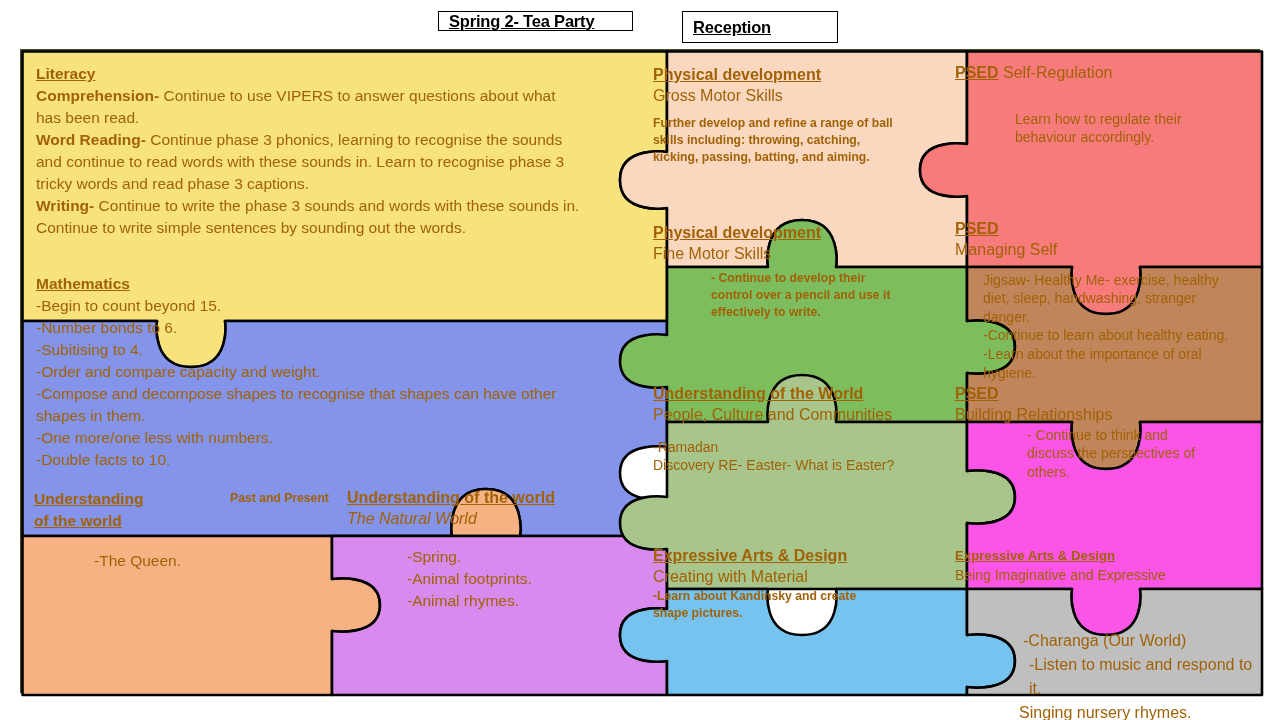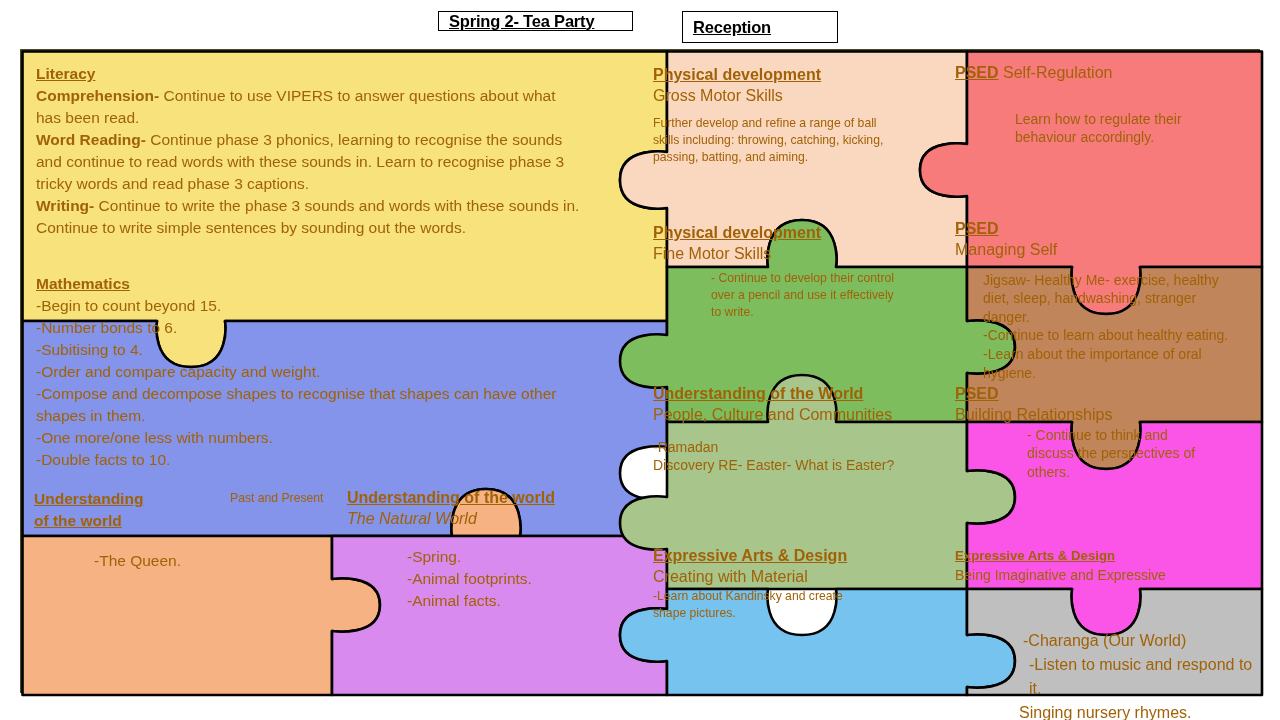--- a/index.html
+++ b/index.html
@@ -54,21 +54,21 @@
     display:inline;
   }
   .hd-plain{font-weight:bold;text-decoration:none;}
   .sub{font-weight:normal;}
   .ital{font-style:italic;}
 
   
   .big{font-size:15.5px;line-height:1.42;}
   .big .hd{font-size:15.5px;}
   .mid{font-size:14px;line-height:1.33;}
-  .small{font-size:12.2px;line-height:1.42;}
+  .small{font-size:12.2px;line-height:1.42;font-weight:bold;}
   .small2{font-size:16px;line-height:1.5;}
 
   .t-head-big{font-size:16px;font-weight:bold;line-height:1.3;}
   .t-sub-big{font-size:16px;font-weight:normal;line-height:1.3;}
   .indent3{margin-left:60px;}
 </style>
 </head>
 <body>
 
 <div id="page">
@@ -260,21 +260,21 @@
       </div>
       <div class="small" style="position:absolute;left:196px;top:2px;width:120px;">Past and Present</div>
       <div class="big indent3" style="margin-top:18px;">-The Queen.</div>
     </div>
 
     <div class="cell" id="c-un" style="left:325px;top:437px;width:300px;">
       <div class="t-head-big"><span class="hd">Understanding of the world</span></div>
       <div class="t-sub-big ital">The Natural World</div>
       <div class="big indent3" style="margin-top:16px;">-Spring.</div>
       <div class="big indent3">-Animal footprints.</div>
-      <div class="big indent3">-Animal facts.</div>
+      <div class="big indent3">-Animal rhymes.</div>
     </div>
 
     <div class="cell" id="c-pg" style="left:631px;top:14px;width:290px;">
       <div class="t-head-big"><span class="hd">Physical development</span></div>
       <div class="t-sub-big">Gross Motor Skills</div>
       <div class="small" style="margin-top:8px;width:252px;">Further develop and refine a range of ball skills including: throwing, catching, kicking, passing, batting, and aiming.</div>
     </div>
 
     <div class="cell" id="c-pf" style="left:631px;top:172px;width:290px;">
       <div class="t-head-big"><span class="hd">Physical development</span></div>

